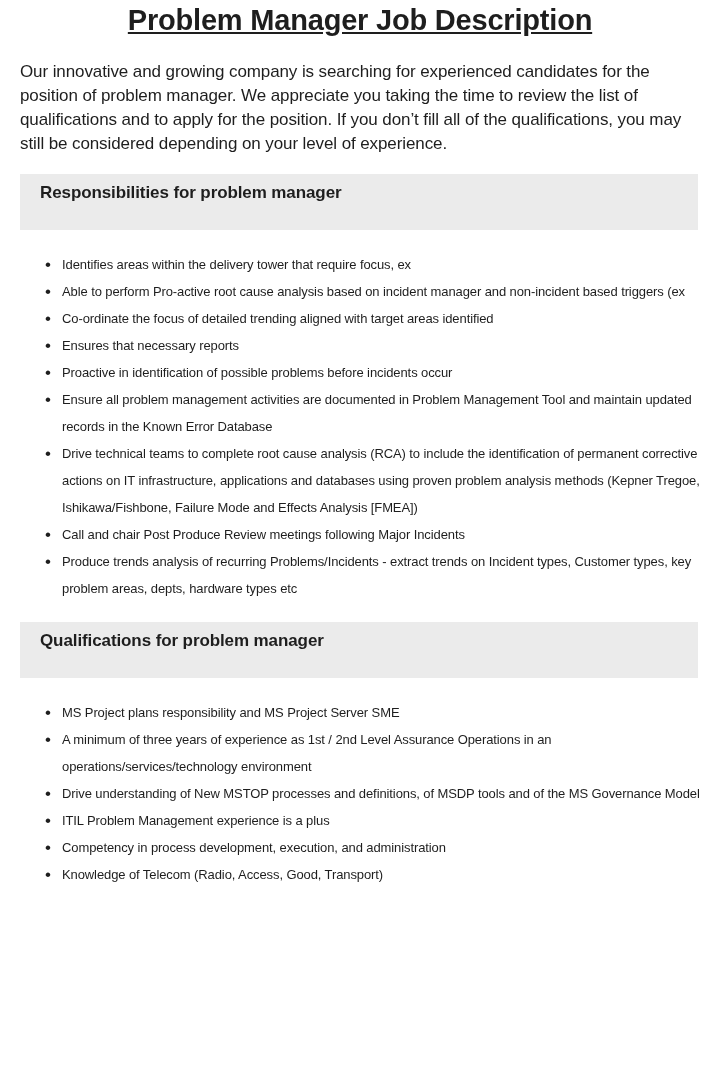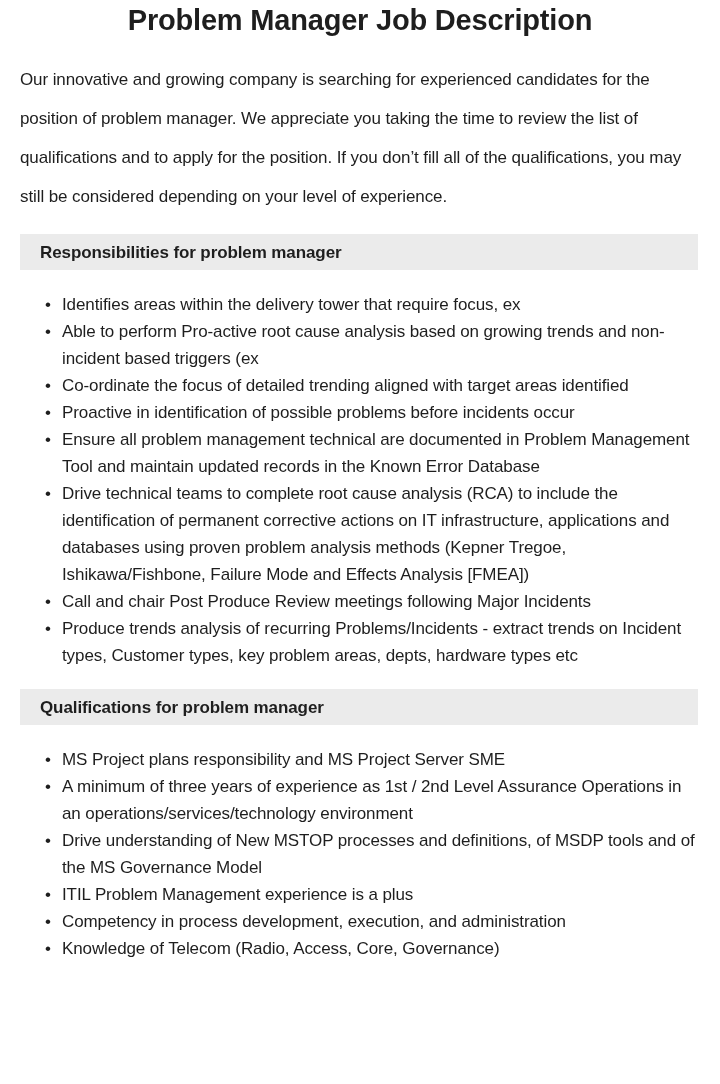--- a/index.html
+++ b/index.html
@@ -19,43 +19,44 @@
   }
   .page{width:720px;}
   h1.title{
     margin:3px 0 11px 0;
     padding:0;
     font-size:29px;
     line-height:34px;
     font-weight:700;
     text-align:center;
     letter-spacing:-0.2px;
+    text-decoration:underline;
   }
   p.intro{
     margin:23px 20px 0 20px;
     font-size:17px;
-    line-height:39px;
+    line-height:24px;
     letter-spacing:-0.1px;
   }
   .section-header{
     margin:18px 22px 0 20px;
     background:var(--section-bg);
-    height:36px;
+    height:56px;
     line-height:38px;
     padding:0 20px;
     font-size:17px;
     font-weight:700;
     letter-spacing:-0.1px;
   }
   .section-header.second{margin-top:20px;}
   ul.bullets{
     list-style:none;
     margin:21px 20px 0 62px;
     padding:0;
-    font-size:17px;
+    font-size:13px;
     line-height:27px;
     letter-spacing:-0.1px;
   }
   ul.bullets li{
     position:relative;
     margin:0;
     padding:0;
   }
   ul.bullets .dot{
     position:absolute;
@@ -79,38 +80,42 @@
     <div class="section-header">Responsibilities for problem manager</div>
     <ul class="bullets">
 
         <li>
           <span class="dot"></span>
           <span>Identifies areas within the delivery tower that require focus, ex</span>
         </li>
 
         <li>
           <span class="dot"></span>
-          <span>Able to perform Pro-active root cause analysis based on growing trends and non-incident based triggers (ex</span>
+          <span>Able to perform Pro-active root cause analysis based on incident manager and non-incident based triggers (ex</span>
         </li>
 
 
         <li>
           <span class="dot"></span>
           <span>Co-ordinate the focus of detailed trending aligned with target areas identified</span>
         </li>
 
+        <li>
+          <span class="dot"></span>
+          <span>Ensures that necessary reports</span>
+        </li>
 
         <li>
           <span class="dot"></span>
           <span>Proactive in identification of possible problems before incidents occur</span>
         </li>
 
         <li>
           <span class="dot"></span>
-          <span>Ensure all problem management technical are documented in Problem Management Tool and maintain updated records in the Known Error Database</span>
+          <span>Ensure all problem management activities are documented in Problem Management Tool and maintain updated records in the Known Error Database</span>
         </li>
 
         <li>
           <span class="dot"></span>
           <span>Drive technical teams to complete root cause analysis (RCA) to include the identification of permanent corrective actions on IT infrastructure, applications and databases using proven problem analysis methods (Kepner Tregoe, Ishikawa/Fishbone, Failure Mode and Effects Analysis [FMEA])</span>
         </li>
 
         <li>
           <span class="dot"></span>
           <span>Call and chair Post Produce Review meetings following Major Incidents</span>
@@ -147,18 +152,18 @@
           <span>ITIL Problem Management experience is a plus</span>
         </li>
 
         <li>
           <span class="dot"></span>
           <span>Competency in process development, execution, and administration</span>
         </li>
 
         <li>
           <span class="dot"></span>
-          <span>Knowledge of Telecom (Radio, Access, Core, Governance)</span>
+          <span>Knowledge of Telecom (Radio, Access, Good, Transport)</span>
         </li>
       </ul>
   </section>
 
 </main>
 
 </body></html>

